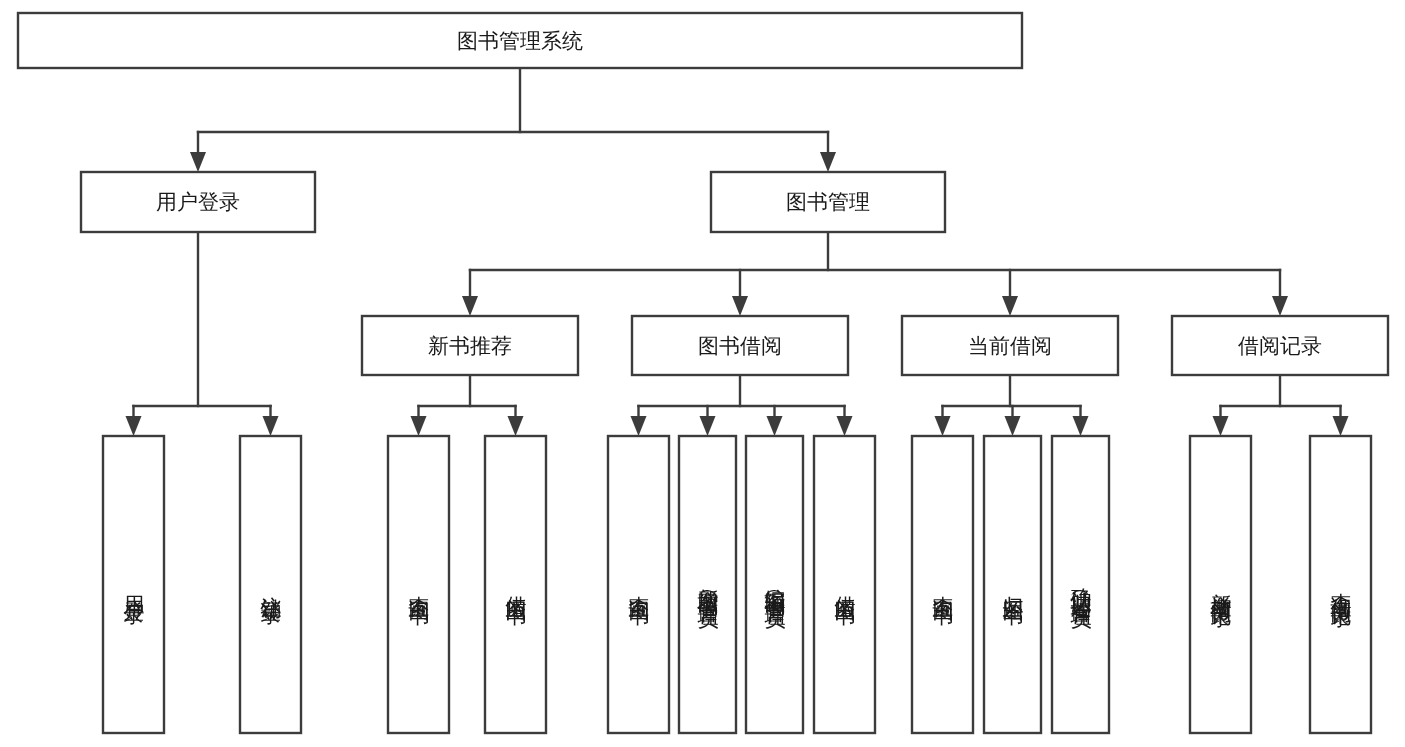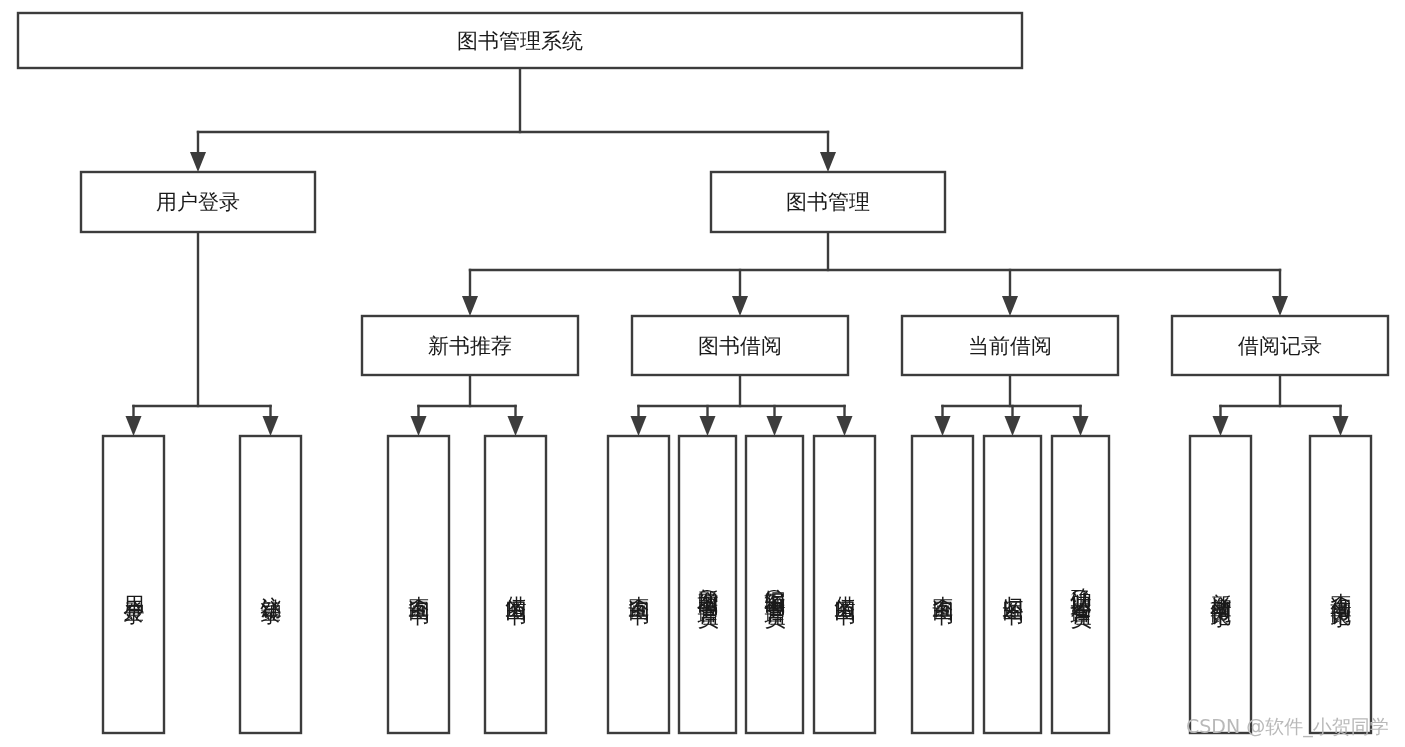--- a/index.html
+++ b/index.html
@@ -176,15 +176,14 @@
       <div class="leaf-label" style="left: 679px; top: 436px; width: 57px; height: 297px;">新增图书（管理员）</div>
       <div class="leaf-label" style="left: 746px; top: 436px; width: 57px; height: 297px;">编辑图书（管理员）</div>
       <div class="leaf-label" style="left: 814px; top: 436px; width: 61px; height: 297px;">借阅图书</div>
       <div class="leaf-label" style="left: 912px; top: 436px; width: 61px; height: 297px;">查询图书</div>
       <div class="leaf-label" style="left: 984px; top: 436px; width: 57px; height: 297px;">归还图书</div>
       <div class="leaf-label" style="left: 1052px; top: 436px; width: 57px; height: 297px;">确认归还（管理员）</div>
       <div class="leaf-label" style="left: 1190px; top: 436px; width: 61px; height: 297px;">新增借阅记录</div>
       <div class="leaf-label" style="left: 1310px; top: 436px; width: 61px; height: 297px;">查询借阅记录</div>
     </div>
 
-  <div class="watermark">CSDN @软件_小贺同学</div>
 
 </div>
 
 </body></html>

